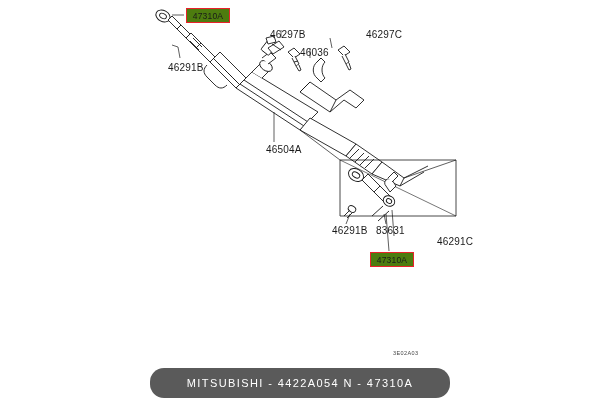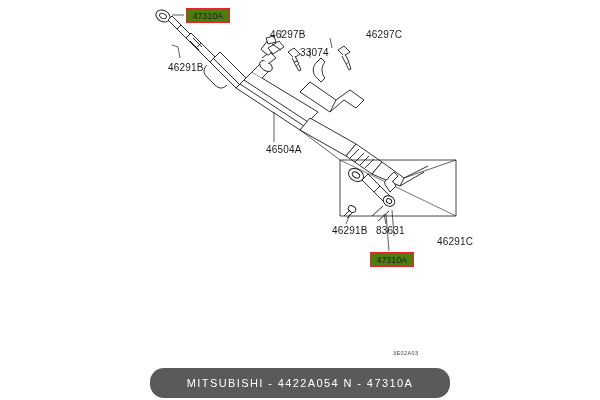--- a/index.html
+++ b/index.html
@@ -212,21 +212,21 @@
   </svg>
 
   <div class="hl" style="left:186px; top:8px; width:42px; height:13px;">47310A</div>
 
   <div class="lbl" style="left:168px; top:62px;">46291B</div>
 
   <div class="lbl" style="left:270px; top:29px;">46297B</div>
 
   <div class="lbl" style="left:318px; top:29px;margin-left:48px;">46297C</div>
 
-  <div class="lbl" style="left:300px; top:47px;">33074</div>
+  <div class="lbl" style="left:300px; top:47px;">46036</div>
 
   <div class="lbl" style="left:258px; top:144px;margin-left:8px;">46504A</div>
 
   <div class="lbl" style="left:332px; top:225px;">46291B</div>
 
   <div class="lbl" style="left:376px; top:225px;">83631</div>
 
   <div class="lbl" style="left:390px; top:236px;padding-left:47px;">46291C</div>
 
   <div class="hl" style="left:370px; top:252px; width:42px; height:13px;">47310A</div>

